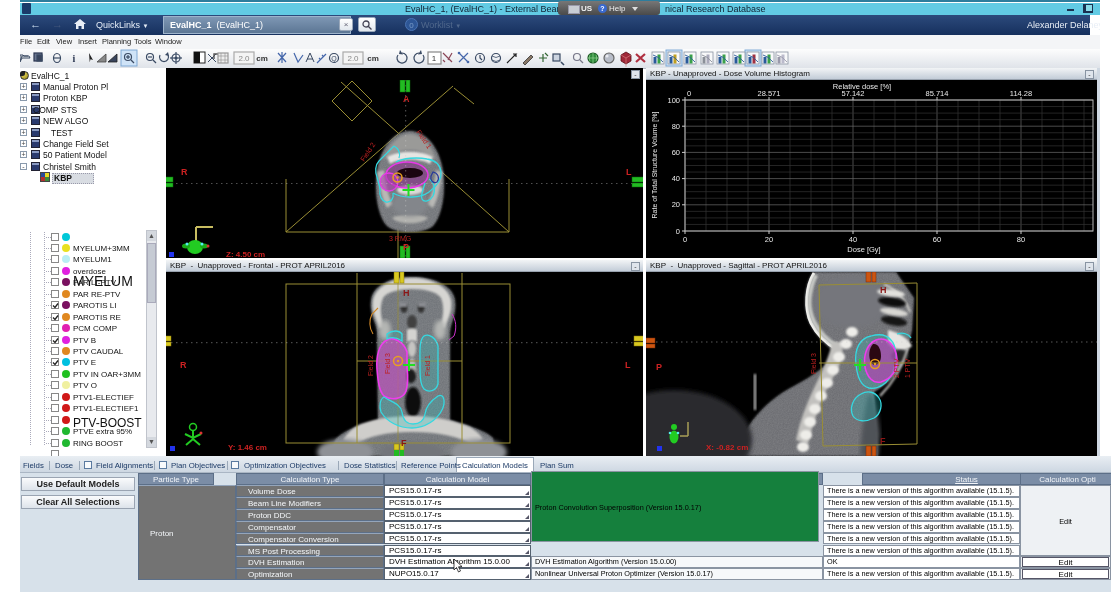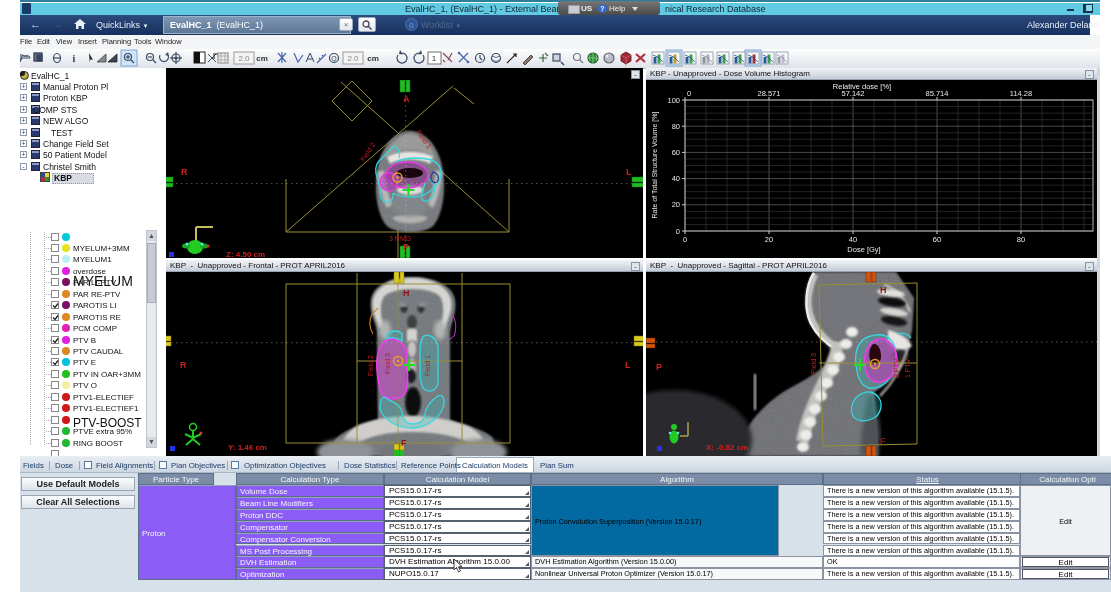--- a/index.html
+++ b/index.html
@@ -22,21 +22,21 @@
 
 .vp{background:#000;overflow:hidden;}
 .vptitle{position:absolute;left:0;top:0;right:0;height:12px;background:linear-gradient(#f2f4f6,#c3cdd8);border:1px solid #8s;font-size:8px;color:#111;line-height:12px;padding-left:4px;box-sizing:border-box;border-bottom:1px solid #98a2ae;}
 .vpmin{position:absolute;top:2px;width:9px;height:9px;background:#dfe5ec;border:1px solid #8894a2;font-size:7px;line-height:7px;text-align:center;color:#333;box-sizing:border-box;}
 
 #bottom{left:0;top:456px;width:1111px;height:136px;background:#d7e1ea;}
 .tab{position:absolute;top:3px;height:13px;font-size:7.8px;color:#1c3a66;line-height:13px;white-space:nowrap;}
 .tabbox{position:absolute;top:5px;width:8px;height:8px;border:1px solid #5a7aa0;background:#f8fafc;box-sizing:border-box;}
 .btn{position:absolute;width:114px;height:14px;background:linear-gradient(#fafbfc,#dde3ea);border:1px solid #9aa4b2;font-size:9px;font-weight:bold;color:#222;text-align:center;line-height:13px;box-sizing:border-box;}
 .hdr{position:absolute;background:#7b8da6;color:#f2f5f9;font-size:8px;text-align:center;border:1px solid #5c6f88;box-sizing:border-box;}
-.ctype{position:absolute;background:#8b5cf6;color:#f4f7fa;font-size:8px;padding-left:3px;border:1px solid #5c6f88;border-top:1px solid #94a5bb;box-sizing:border-box;line-height:11px;}
+.ctype{position:absolute;background:#737373;color:#f4f7fa;font-size:8px;padding-left:11px;border:1px solid #5c6f88;border-top:1px solid #94a5bb;box-sizing:border-box;line-height:11px;}
 .cmodel{position:absolute;background:#fff;color:#000;font-size:8px;padding-left:4px;border:1px solid #55616f;box-sizing:border-box;line-height:10px;}
 .scell{position:absolute;background:#fff;color:#000;font-size:7.3px;padding-left:3px;border:1px solid #8a94a2;box-sizing:border-box;line-height:10px;white-space:nowrap;overflow:hidden;}
 </style>
 </head>
 <body>
 <div id="app">
 
 <div class="abs" id="titletop"></div>
 <div class="abs" id="titlebar">
   <div class="abs" style="left:2px;top:0;width:9px;height:11px;background:#1a3a6a;border-radius:1px;"></div>
@@ -743,21 +743,21 @@
 <div class="tab" style="left:344px;">Dose Statistics</div>
 <div class="tab" style="left:401px;">Reference Points</div>
 <div class="tab" style="left:462px;">Calculation Models</div>
 <div class="tab" style="left:540px;">Plan Sum</div>
 <div class="btn" style="left:21px;top:21px;">Use Default Models</div>
 <div class="btn" style="left:21px;top:39px;">Clear All Selections</div>
 <div class="hdr" style="left:138px;top:17px;width:76px;height:12px;line-height:12px;">Particle Type</div>
 <div class="hdr" style="left:236px;top:17px;width:148px;height:12px;line-height:12px;">Calculation Type</div>
 <div class="hdr" style="left:384px;top:17px;width:147px;height:12px;line-height:12px;">Calculation Model</div>
 <div class="hdr" style="left:531px;top:17px;width:292px;height:12px;line-height:12px;">Algorithm</div>
-<div class="hdr" style="left:823px;top:17px;width:209px;height:12px;line-height:12px;text-decoration:underline;">Status</div>
+<div class="hdr" style="left:862px;top:17px;width:209px;height:12px;line-height:12px;text-decoration:underline;">Status</div>
 <div class="hdr" style="left:1020px;top:17px;width:95px;height:12px;line-height:12px;">Calculation Opti</div>
 <div class="ctype" style="left:138px;top:29px;width:98px;height:95.2px;line-height:95.2px;">Proton</div>
 <div class="ctype" style="left:236px;top:29.0px;width:148px;height:11.9px;">Volume Dose</div>
 <div class="cmodel" style="left:384px;top:29.0px;width:147px;height:11.9px;">PCS15.0.17-rs<svg width="4" height="4" style="position:absolute;right:1px;bottom:1px;">
           <path d="M4,0 L4,4 L0,4 Z" fill="#556"></path>
         </svg></div>
 <div class="ctype" style="left:236px;top:40.9px;width:148px;height:11.9px;">Beam Line Modifiers</div>
 <div class="cmodel" style="left:384px;top:40.9px;width:147px;height:11.9px;">PCS15.0.17-rs<svg width="4" height="4" style="position:absolute;right:1px;bottom:1px;">
           <path d="M4,0 L4,4 L0,4 Z" fill="#556"></path>
         </svg></div>
@@ -778,21 +778,21 @@
           <path d="M4,0 L4,4 L0,4 Z" fill="#556"></path>
         </svg></div>
 <div class="ctype" style="left:236px;top:100.4px;width:148px;height:11.9px;">DVH Estimation</div>
 <div class="cmodel" style="left:384px;top:100.4px;width:147px;height:11.9px;">DVH Estimation Algorithm 15.0.00<svg width="4" height="4" style="position:absolute;right:1px;bottom:1px;">
           <path d="M4,0 L4,4 L0,4 Z" fill="#556"></path>
         </svg></div>
 <div class="ctype" style="left:236px;top:112.3px;width:148px;height:11.9px;">Optimization</div>
 <div class="cmodel" style="left:384px;top:112.3px;width:147px;height:11.9px;">NUPO15.0.17<svg width="4" height="4" style="position:absolute;right:1px;bottom:1px;">
           <path d="M4,0 L4,4 L0,4 Z" fill="#556"></path>
         </svg></div>
-<div class="scell" style="left:531px;top:29.0px;width:248px;height:71.4px;line-height:71.4px;background:#0369a1;">Proton Convolution Superposition (Version 15.0.17)</div>
+<div class="scell" style="left:531px;top:15px;width:288px;height:71.4px;line-height:71.4px;background:#15803d;">Proton Convolution Superposition (Version 15.0.17)</div>
 <div class="scell" style="left:531px;top:100.4px;width:292px;height:11.9px;background:#f6f8fa;">DVH Estimation Algorithm (Version 15.0.00)</div>
 <div class="scell" style="left:531px;top:112.3px;width:292px;height:11.9px;background:#f6f8fa;">Nonlinear Universal Proton Optimizer (Version 15.0.17)</div>
 <div class="scell" style="left:823px;top:29.0px;width:197px;height:11.9px;">There is a new version of this algorithm available (15.1.5).</div>
 <div class="scell" style="left:823px;top:40.9px;width:197px;height:11.9px;">There is a new version of this algorithm available (15.1.5).</div>
 <div class="scell" style="left:823px;top:52.8px;width:197px;height:11.9px;">There is a new version of this algorithm available (15.1.5).</div>
 <div class="scell" style="left:823px;top:64.7px;width:197px;height:11.9px;">There is a new version of this algorithm available (15.1.5).</div>
 <div class="scell" style="left:823px;top:76.6px;width:197px;height:11.9px;">There is a new version of this algorithm available (15.1.5).</div>
 <div class="scell" style="left:823px;top:88.5px;width:197px;height:11.9px;">There is a new version of this algorithm available (15.1.5).</div>
 <div class="scell" style="left:823px;top:100.4px;width:197px;height:11.9px;">OK</div>
 <div class="scell" style="left:823px;top:112.3px;width:197px;height:11.9px;">There is a new version of this algorithm available (15.1.5).</div>

